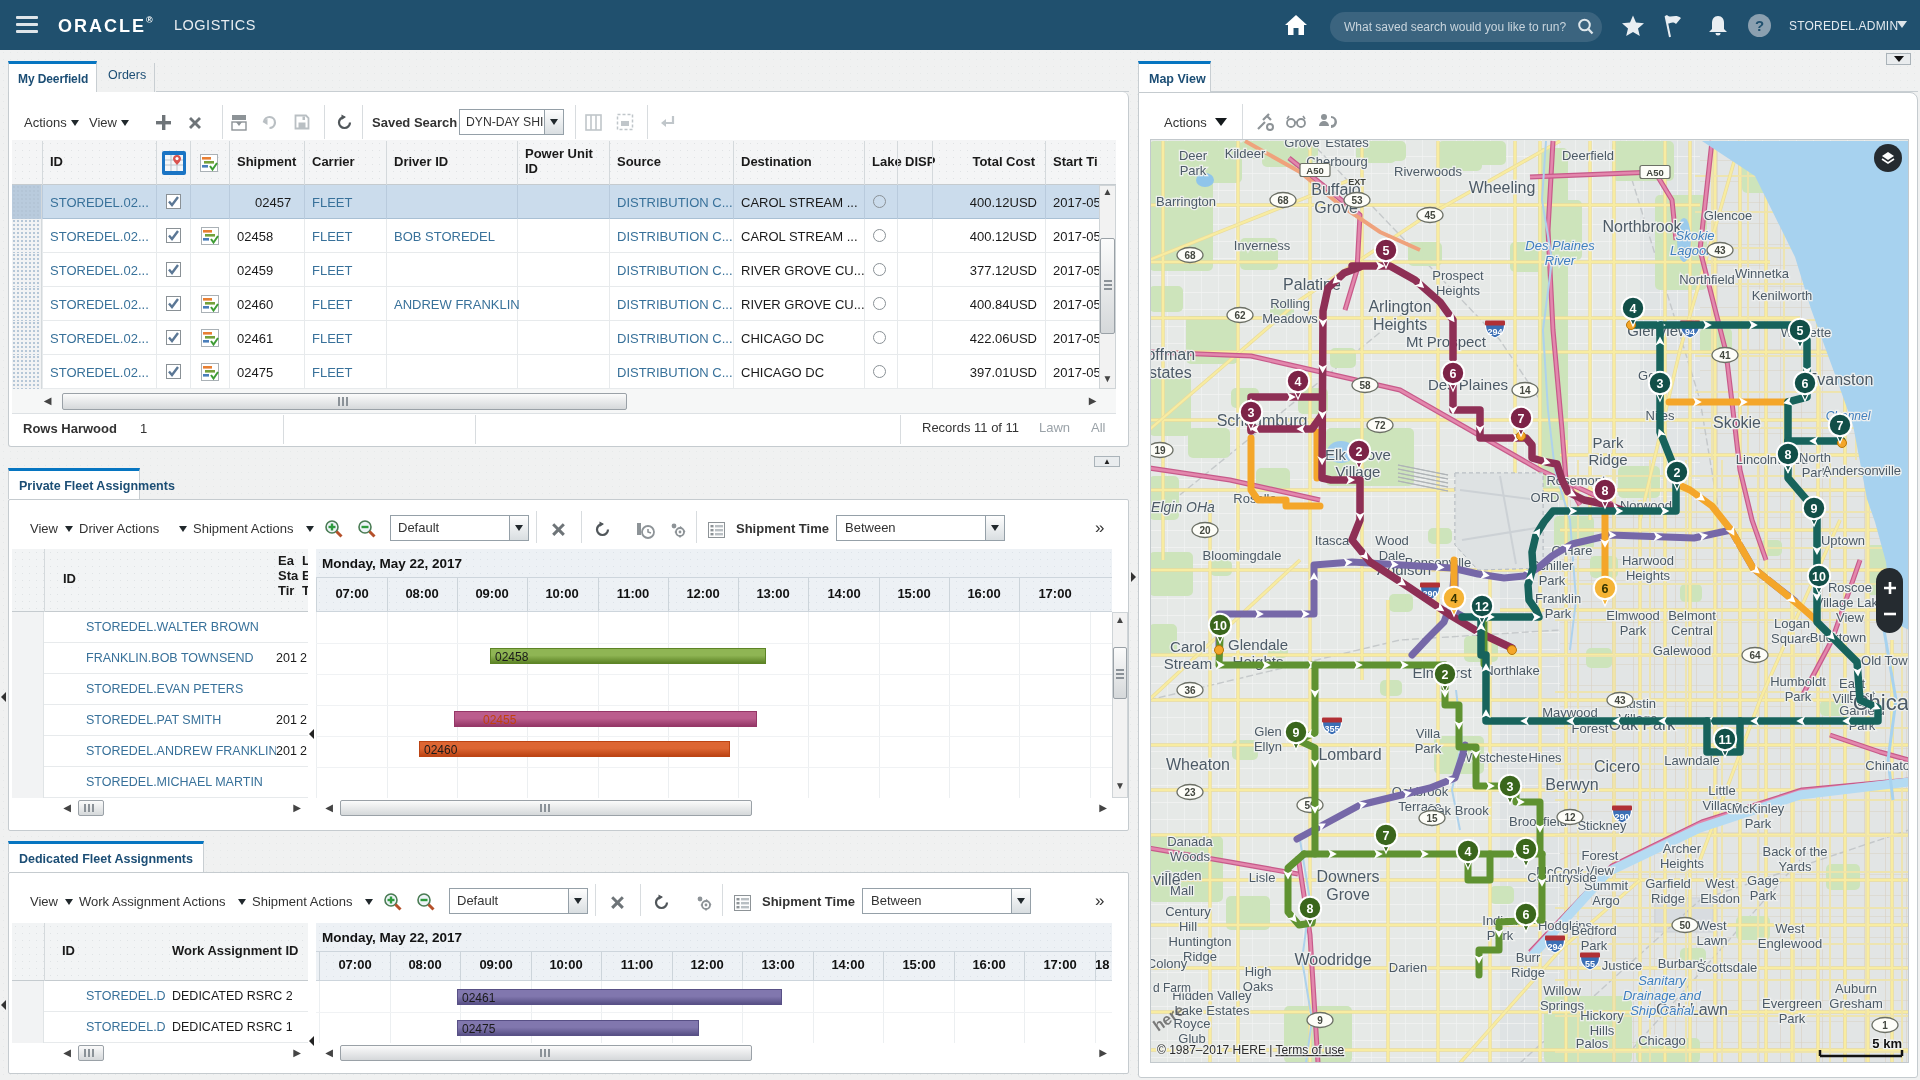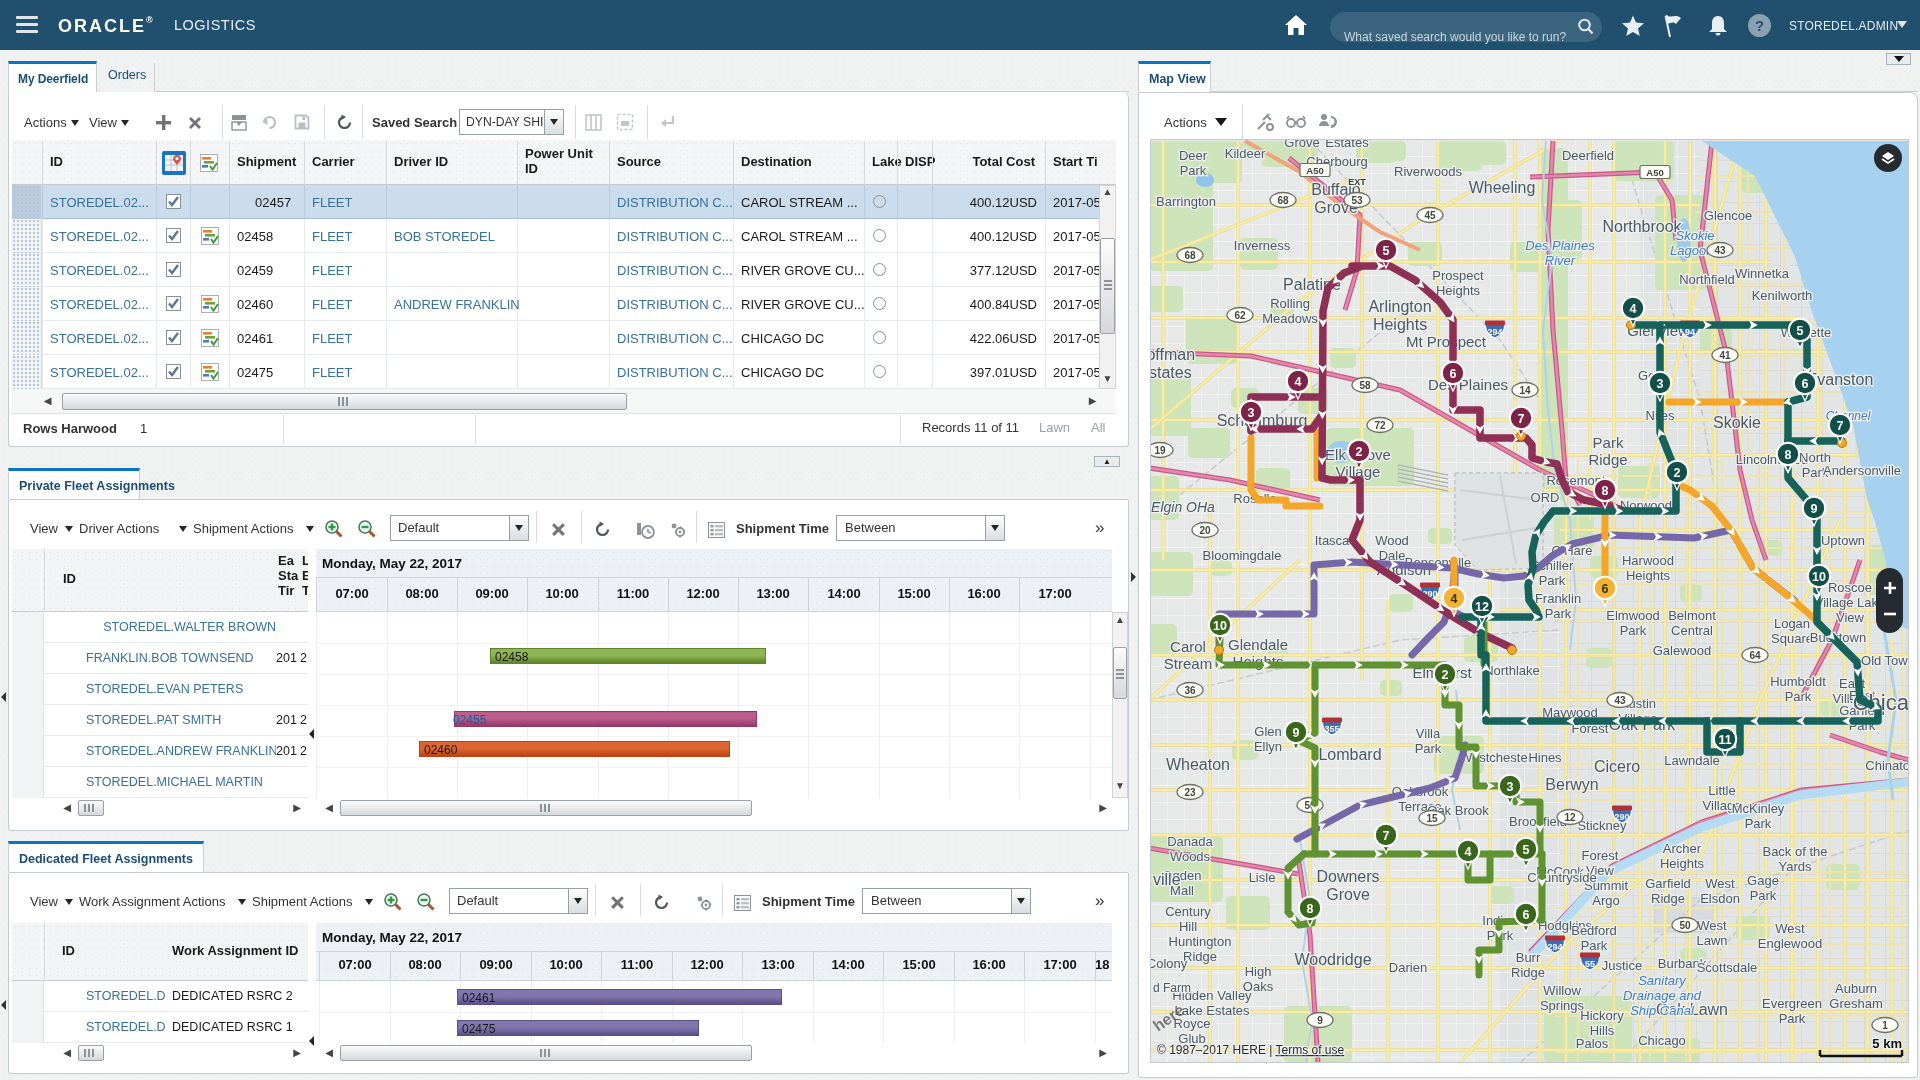--- a/index.html
+++ b/index.html
@@ -42,21 +42,21 @@
       <div style="height:3.4px;background:#dfe5e9;margin-bottom:3.6px;border-radius:1px"></div>
       <div style="height:3.4px;background:#dfe5e9;margin-bottom:3.6px;border-radius:1px"></div>
       <div style="height:3.4px;background:#dfe5e9;border-radius:1px"></div>
     </div>
 <div class="abs" style="left:58px;top:15px;color:#fff;font-size:18px;font-weight:bold;letter-spacing:2px;">ORACLE<span style="font-size:9px;vertical-align:9px;">®</span></div>
 <div class="abs" style="left:174px;top:17px;color:#e8edf1;font-size:14.5px;letter-spacing:0.5px;">LOGISTICS</div>
 <div class="abs" style="left:1283px;top:12px;"><svg width="26" height="26" viewBox="0 0 26 26">
         <path d="M13 3 L24 13 L21 13 L21 23 L15.5 23 L15.5 16 L10.5 16 L10.5 23 L5 23 L5 13 L2 13 Z" fill="#fff"></path>
       </svg></div>
 <div class="abs" style="left:1330px;top:12px;width:272px;height:30px;background:#3b647f;border-radius:15px;">
-      <div class="abs" style="left:14px;top:18px;font-size:12px;color:#c9d5dd;white-space:nowrap;">What saved search would you like to run?</div>
+      <div class="abs" style="left:14px;top:8px;font-size:12px;color:#c9d5dd;white-space:nowrap;">What saved search would you like to run?</div>
       <div class="abs" style="left:246px;top:5px;"><svg width="20" height="20" viewBox="0 0 20 20">
           <circle cx="8.5" cy="8" r="5.3" fill="none" stroke="#dfe7ec" stroke-width="2"></circle>
           <line x1="12.3" y1="12" x2="16.5" y2="16.6" stroke="#dfe7ec" stroke-width="2.2"></line>
         </svg></div>
     </div>
 <div class="abs" style="left:1621px;top:14px;"><svg width="24" height="24" viewBox="0 0 24 24">
         <path d="M12 1.5 L15 8.6 L23 9.3 L17 14.4 L18.8 22 L12 18 L5.2 22 L7 14.4 L1 9.3 L9 8.6 Z" fill="#e9eef2"></path>
       </svg></div>
 <div class="abs" style="left:1661px;top:14px;"><svg width="24" height="24" viewBox="0 0 24 24">
         <path d="M4 2 L6 1 C10 5 14 -1 20 4 L15 10 C11 6 8 11 6 9 Z" fill="#e9eef2"></path>
@@ -456,21 +456,21 @@
 <div class="abs" style="left:63px;top:571px;font-size:13px;font-weight:bold;color:#1a1a1a;white-space:pre-line;">ID</div>
 <div class="abs" style="left:278px;top:553px;font-size:13px;font-weight:bold;color:#1a1a1a;white-space:pre-line;">Ea
 Sta
 Tir</div>
 <div class="abs" style="left:302px;top:553px;font-size:13px;font-weight:bold;color:#1a1a1a;white-space:pre-line;">L
 E
 T</div>
 <div class="abs" style="left:44px;top:549px;width:1px;height:63px;background:#d4d9dc;"></div>
 <div class="abs" style="left:12px;top:612px;width:296px;height:31px;background:#fff;border-bottom:1px solid #e7eaec;"></div>
 <div class="abs" style="left:12px;top:612px;width:32px;height:31px;background:#f2f3f4;border-right:1px solid #e0e4e6;"></div>
-<div class="abs lnk" style="left:86px;top:620px;font-size:12.5px;white-space:nowrap;overflow:hidden;width:190px;text-align:right;">STOREDEL.WALTER BROWN</div>
+<div class="abs lnk" style="left:86px;top:620px;font-size:12.5px;white-space:nowrap;overflow:hidden;width:190px;">STOREDEL.WALTER BROWN</div>
 <div class="abs" style="left:12px;top:643px;width:296px;height:31px;background:#fff;border-bottom:1px solid #e7eaec;"></div>
 <div class="abs" style="left:12px;top:643px;width:32px;height:31px;background:#f2f3f4;border-right:1px solid #e0e4e6;"></div>
 <div class="abs lnk" style="left:86px;top:651px;font-size:12.5px;white-space:nowrap;overflow:hidden;width:190px;">FRANKLIN.BOB TOWNSEND</div>
 <div class="abs " style="left:276px;top:651px;font-size:12.5px;color:#1a1a1a;white-space:nowrap;overflow:hidden;width:120px;">201</div>
 <div class="abs " style="left:300px;top:651px;font-size:12.5px;color:#1a1a1a;white-space:nowrap;overflow:hidden;width:120px;">2</div>
 <div class="abs" style="left:12px;top:674px;width:296px;height:31px;background:#fff;border-bottom:1px solid #e7eaec;"></div>
 <div class="abs" style="left:12px;top:674px;width:32px;height:31px;background:#f2f3f4;border-right:1px solid #e0e4e6;"></div>
 <div class="abs lnk" style="left:86px;top:682px;font-size:12.5px;white-space:nowrap;overflow:hidden;width:190px;">STOREDEL.EVAN PETERS</div>
 <div class="abs" style="left:12px;top:705px;width:296px;height:31px;background:#fff;border-bottom:1px solid #e7eaec;"></div>
 <div class="abs" style="left:12px;top:705px;width:32px;height:31px;background:#f2f3f4;border-right:1px solid #e0e4e6;"></div>
@@ -526,21 +526,21 @@
 <div class="abs" style="left:1019px;top:612px;width:1px;height:186px;background:#eceff1;"></div>
 <div class="abs" style="left:1090px;top:612px;width:1px;height:186px;background:#eceff1;"></div>
 <div class="abs" style="left:316px;top:643px;width:796px;height:1px;background:#f0f2f4;"></div>
 <div class="abs" style="left:316px;top:674px;width:796px;height:1px;background:#f0f2f4;"></div>
 <div class="abs" style="left:316px;top:705px;width:796px;height:1px;background:#f0f2f4;"></div>
 <div class="abs" style="left:316px;top:736px;width:796px;height:1px;background:#f0f2f4;"></div>
 <div class="abs" style="left:316px;top:767px;width:796px;height:1px;background:#f0f2f4;"></div>
 <div class="abs" style="left:490px;top:648px;width:276px;height:16px;background:linear-gradient(#8fb554 0%, #8fb554 45%, #5d8426 100%);border:1px solid #5d8426;"></div>
 <div class="abs" style="left:495px;top:650px;font-size:12px;color:#1a1a1a;">02458</div>
 <div class="abs" style="left:454px;top:711px;width:303px;height:16px;background:linear-gradient(#bb5d8d 0%, #bb5d8d 45%, #953767 100%);border:1px solid #953767;"></div>
-<div class="abs" style="left:453px;top:713px;font-size:12px;color:#0369a1;">02455</div>
+<div class="abs" style="left:483px;top:713px;font-size:12px;color:#c2410c;">02455</div>
 <div class="abs" style="left:419px;top:741px;width:311px;height:16px;background:linear-gradient(#dd6633 0%, #dd6633 45%, #bc4414 100%);border:1px solid #bc4414;"></div>
 <div class="abs" style="left:424px;top:743px;font-size:12px;color:#1a1a1a;">02460</div>
 <div class="scrtrack" style="left:1112px;top:612px;width:16px;height:186px;"></div>
 <div class="arrbox" style="left:1113px;top:614px;width:14px;height:14px;">▲</div>
 <div class="scrthumb" style="left:1113px;top:647px;width:14px;height:52px;"></div>
 <div class="abs" style="left:1116px;top:669px;width:8px;height:1.5px;background:#8b9298;"></div>
 <div class="abs" style="left:1116px;top:673px;width:8px;height:1.5px;background:#8b9298;"></div>
 <div class="abs" style="left:1116px;top:677px;width:8px;height:1.5px;background:#8b9298;"></div>
 <div class="arrbox" style="left:1113px;top:780px;width:14px;height:14px;">▼</div>
 <div class="arrbox" style="left:60px;top:802px;width:14px;height:14px;">◀</div>

